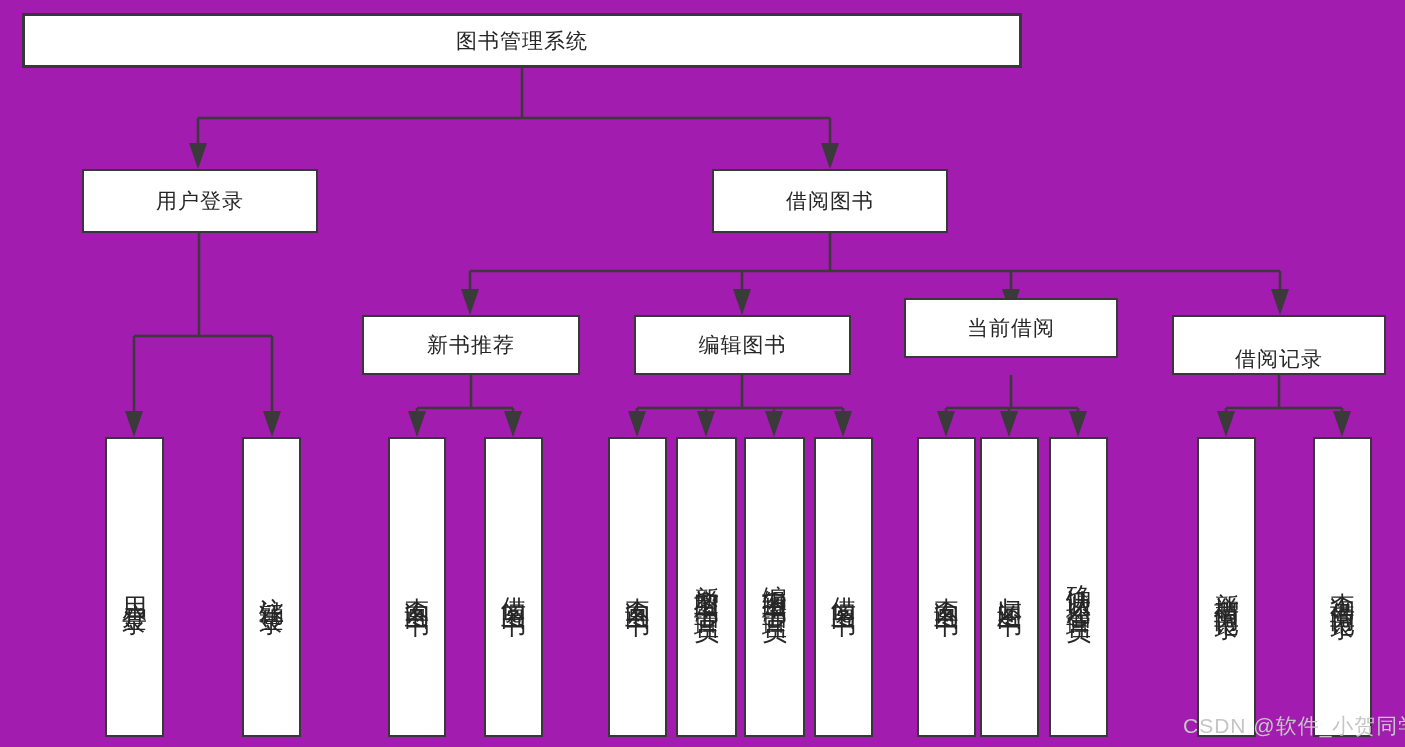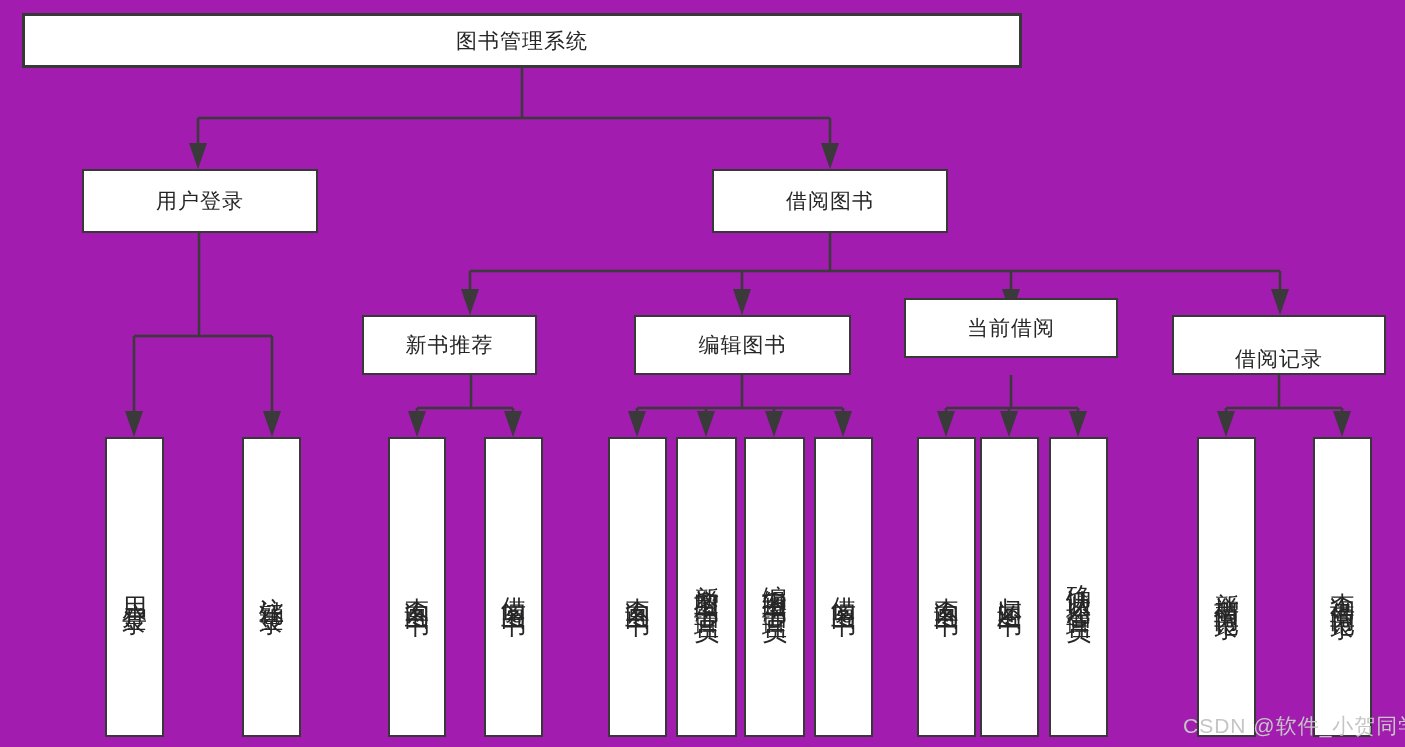--- a/index.html
+++ b/index.html
@@ -119,21 +119,21 @@
     <span>图书管理系统</span>
   </div>
 
   <div class="node h" style="left:82px; top:169px; width:236px; height:64px;">
     <span>用户登录</span>
   </div>
   <div class="node h" style="left:712px; top:169px; width:236px; height:64px;">
     <span>借阅图书</span>
   </div>
 
-  <div class="node h" style="left:362px; top:315px; width:175px; height:60px;">
+  <div class="node h" style="left:362px; top:315px; width:218px; height:60px;">
     <span>新书推荐</span>
   </div>
   <div class="node h" style="left:634px; top:315px; width:217px; height:60px;">
     <span>编辑图书</span>
   </div>
   <div class="node h" style="left:904px; top:298px; width:214px; height:60px;">
     <span>当前借阅</span>
   </div>
   <div class="node h" style="left:1172px; top:315px; width:214px; height:60px;align-items:flex-end;">
     <span>借阅记录</span>

